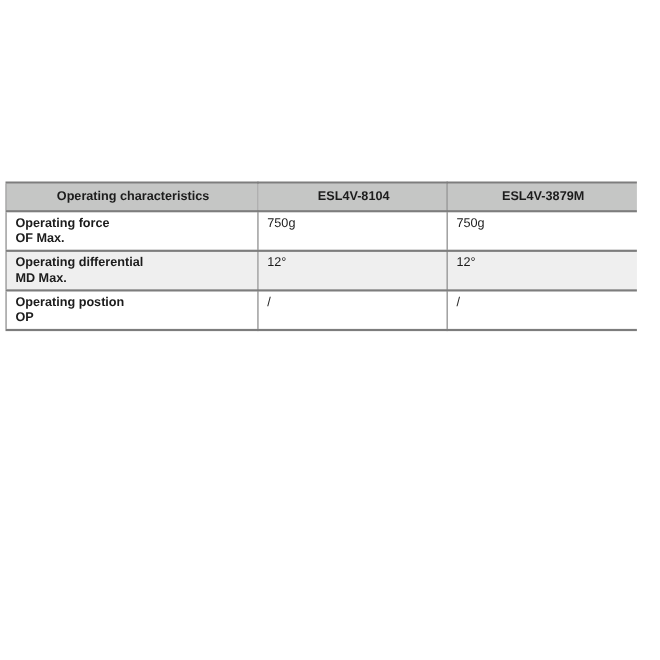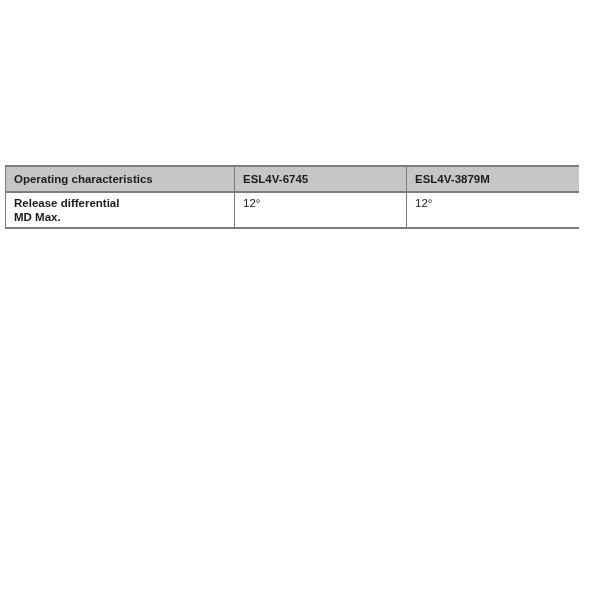--- a/index.html
+++ b/index.html
@@ -32,21 +32,21 @@
   .spec-table th,
   .spec-table td {
     border-left: 1px solid var(--border, #7d7d7d);
     padding: 0 6px 0 8px;
     overflow: hidden;
     white-space: nowrap;
   }
   .spec-table thead th {
     height: 24px;
     background: var(--header-bg, #c5c6c5);
-    text-align: left;
+    text-align: center;
     vertical-align: middle;
     font-weight: bold;
   }
   .spec-table tbody td {
     height: 30px;
     padding-top: 4px;
     vertical-align: top;
     font-weight: normal;
     background: var(--row-bg, #ffffff);
   }
@@ -67,28 +67,44 @@
 <div class="canvas">
   <table class="spec-table">
     <colgroup>
       <col style="width:229px">
       <col style="width:172px">
       <col style="width:172px">
     </colgroup>
     <thead>
       <tr>
         <th>Operating characteristics</th>
-        <th>ESL4V-6745</th>
+        <th>ESL4V-8104</th>
         <th>ESL4V-3879M</th>
       </tr>
     </thead>
     <tbody>
       <tr>
         <td class="label-cell">
-          <span class="label-line">Release differential</span>
+          <span class="label-line">Operating force</span>
+          <span class="label-line">OF Max.</span>
+        </td>
+        <td>750g</td>
+        <td>750g</td>
+      </tr>
+      <tr>
+        <td class="label-cell">
+          <span class="label-line">Operating differential</span>
           <span class="label-line">MD Max.</span>
         </td>
         <td>12°</td>
         <td>12°</td>
+      </tr>
+      <tr>
+        <td class="label-cell">
+          <span class="label-line">Operating postion</span>
+          <span class="label-line">OP</span>
+        </td>
+        <td>/</td>
+        <td>/</td>
       </tr>
     </tbody>
   </table>
 </div>
 
 </body></html>

